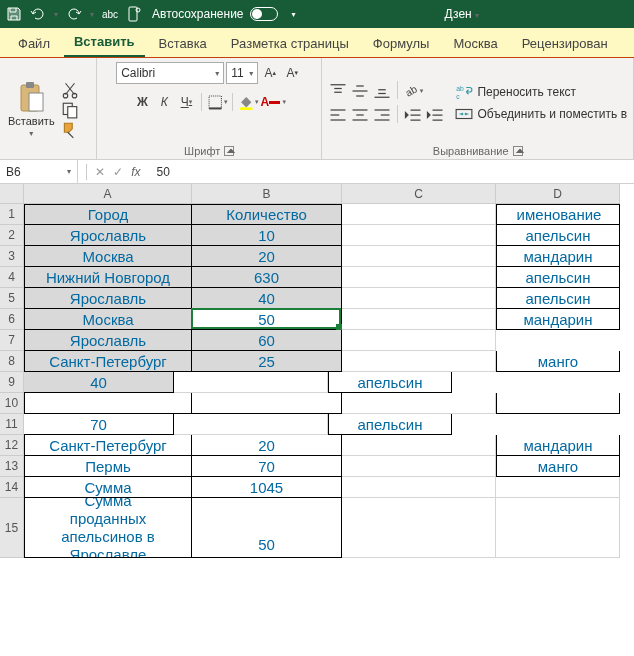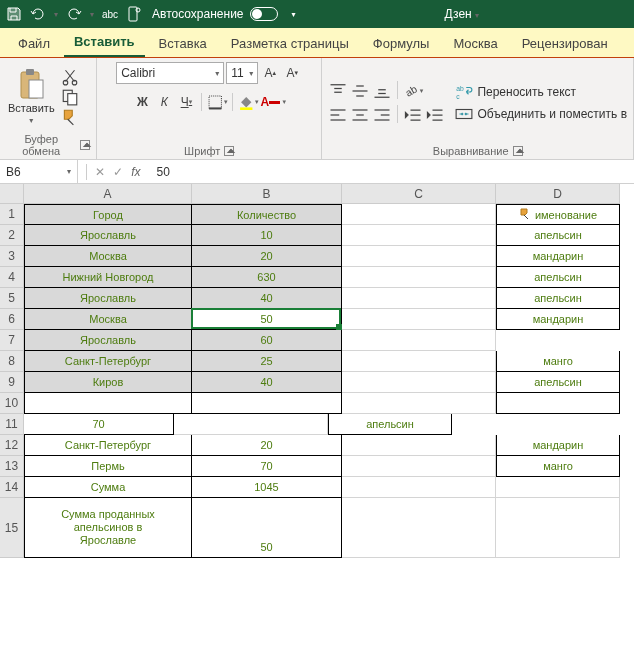--- a/index.html
+++ b/index.html
@@ -41,21 +41,21 @@
   .fx-label { font-style: italic; color: #666; }
   .formula-val { padding-left: 8px; font-size: 12px; color: #333; }
   .sheet { position: relative; background: #fff; }
   .corner { position: absolute; left: 0; top: 0; width: 24px; height: 20px; background: #e6e6e6; border-right: 1px solid #ccc; border-bottom: 1px solid #ccc; }
   .colheads { position: absolute; left: 24px; top: 0; height: 20px; display: flex; }
   .colhead { background: #e6e6e6; border-right: 1px solid #ccc; border-bottom: 1px solid #ccc; display: flex; align-items: center; justify-content: center; font-size: 12px; color: #555; }
   .rowheads { position: absolute; left: 0; top: 20px; width: 24px; }
   .rowhead { background: #e6e6e6; border-right: 1px solid #ccc; border-bottom: 1px solid #ccc; display: flex; align-items: center; justify-content: center; font-size: 12px; color: #555; }
   .cells { position: absolute; left: 24px; top: 20px; }
   .cellrow { display: flex; }
-  .cell { border-right: 1px solid #d4d4d4; border-bottom: 1px solid #d4d4d4; display: flex; align-items: center; justify-content: center; font-size: 11px; color: #4d7c0f; padding: 0 20px; overflow: hidden; white-space: nowrap; }
+  .cell { border-right: 1px solid #d4d4d4; border-bottom: 1px solid #d4d4d4; display: flex; align-items: center; justify-content: center; font-size: 15px; color: #0369a1; padding: 0 20px; overflow: hidden; white-space: nowrap; }
   .cell.bord { border-right: 1px solid #000; border-bottom: 1px solid #000; }
   .cell.bord-top { border-top: 1px solid #000; }
   .cell.bord-left { border-left: 1px solid #000; }
   .cell.shade { background: #d9d9d9; }
   .cell.wrap { white-space: normal; text-align: center; line-height: 1.2; }
   .active-cell { position: absolute; border: 2px solid #1a7f37; pointer-events: none; }
   .active-cell::after { content: ""; position: absolute; right: -3px; bottom: -3px; width: 6px; height: 6px; background: #1a7f37; }
   .brush-overlay { width: 14px; height: 14px; }
 </style>
 </head>
@@ -137,24 +137,20 @@
             </svg>
           </span>
         <span class="ic">
             <svg viewBox="0 0 16 16">
               <path fill="#e8a33d" stroke="#b07b20" d="M3 2h7v5l-3 3H3z"></path>
               <path stroke="#444" d="M6 10l5 5"></path>
             </svg>
           </span>
       </div>
     </div>
-    <div class="group-label">
-        <span>Буфер обмена</span>
-        <span class="launcher"></span>
-      </div>
   </div>
 
   <div class="group" style="width:228px;">
     <div class="group-body fontgroup-body">
       <div class="font-row">
         <div class="font-sel font-name">
             <span>Calibri</span>
             <span class="drop">▾</span>
           </div>
         <div class="font-sel font-size">
@@ -384,21 +380,20 @@
         <div class="cell bord shade" style="width: 150px; height: 21px;">60</div>
         <div class="cell" style="width: 154px; height: 21px;"></div>
       </div>
       <div class="cellrow" style="height: 21px;">
         <div class="cell bord bord-left shade" style="width: 168px; height: 21px;">Санкт-Петербург</div>
         <div class="cell bord shade" style="width: 150px; height: 21px;">25</div>
         <div class="cell" style="width: 154px; height: 21px;"></div>
         <div class="cell bord bord-left" style="width: 124px; height: 21px;">манго</div>
       </div>
       <div class="cellrow" style="height: 21px;">
-        <div class="cell bord bord-left shade" style="width: 168px; height: 21px;">Киров</div>
         <div class="cell bord shade" style="width: 150px; height: 21px;">40</div>
         <div class="cell" style="width: 154px; height: 21px;"></div>
         <div class="cell bord bord-left" style="width: 124px; height: 21px;">апельсин</div>
       </div>
       <div class="cellrow" style="height: 21px;">
         <div class="cell bord bord-left" style="width: 168px; height: 21px;"></div>
         <div class="cell bord" style="width: 150px; height: 21px;"></div>
         <div class="cell" style="width: 154px; height: 21px;"></div>
         <div class="cell bord bord-left" style="width: 124px; height: 21px;"></div>
       </div>

